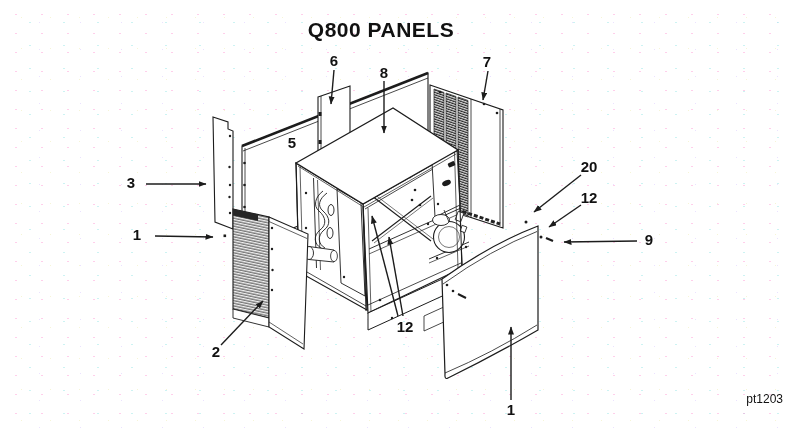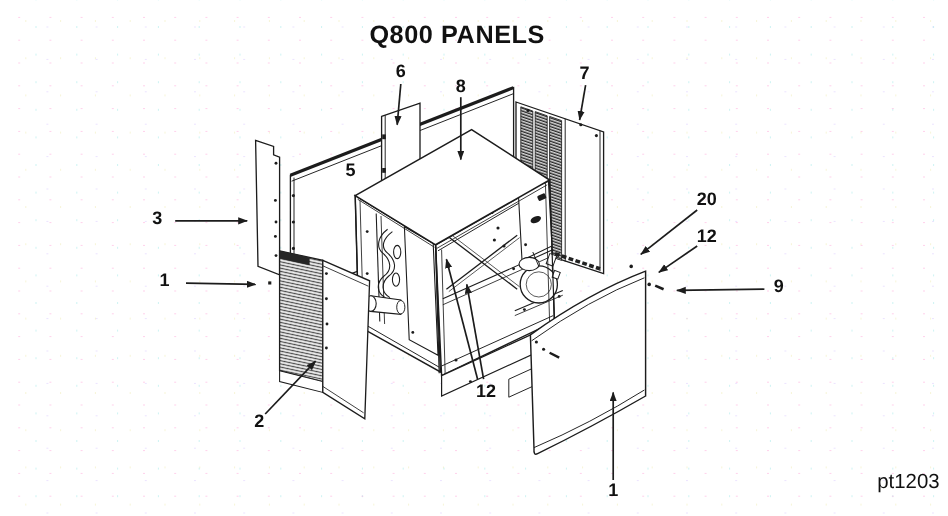--- a/index.html
+++ b/index.html
@@ -19,21 +19,21 @@
   svg.art{position:absolute;left:0;top:0;}
   .title{
     position:absolute;left:381px;top:30px;transform:translate(-50%,-50%);
     font-size:21px;font-weight:bold;letter-spacing:.5px;white-space:nowrap;
   }
   .callout{
     position:absolute;transform:translate(-50%,-50%);
     font-size:15px;font-weight:bold;line-height:1;white-space:nowrap;
   }
   .figcode{
-    position:absolute;right:7px;top:392px;font-size:17px;font-weight:500;
+    position:absolute;right:7px;top:392px;font-size:12px;font-weight:500;
   }
 </style>
 </head>
 <body>
 
 <div class="stage">
 
   <svg class="art" width="790" height="430" viewBox="0 0 790 430">
     <defs>
       <marker id="ah" markerWidth="9" markerHeight="7" refX="7.5" refY="3" orient="auto" markerUnits="userSpaceOnUse">

